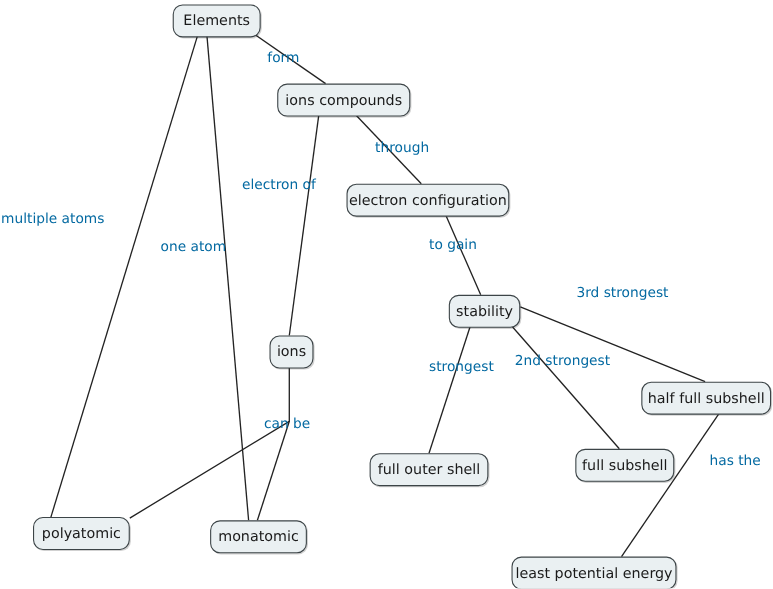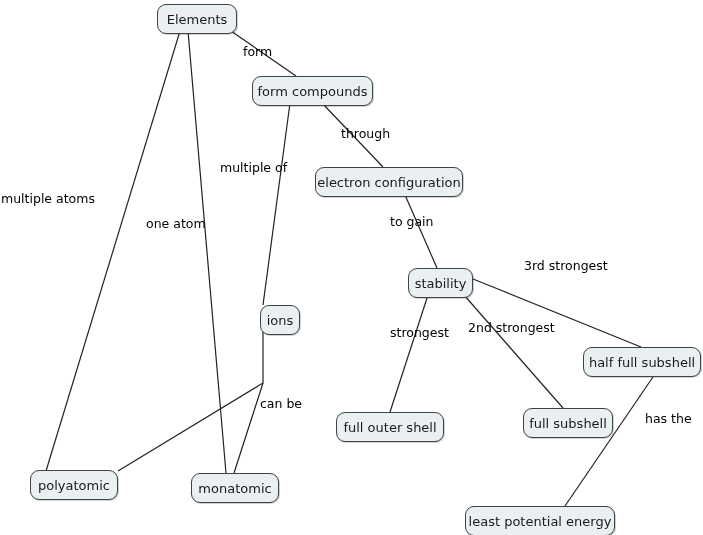--- a/index.html
+++ b/index.html
@@ -36,21 +36,21 @@
     line-height: 1;
     white-space: nowrap;
     display: flex;
     align-items: center;
     justify-content: center;
     padding: 14px 9px;
     box-shadow: 1px 1px 0 rgba(0,0,0,0.18);
   }
   .edge-label {
     position: absolute;
-    color: #000000;
+    color: #0369a1;
     font-size: 12.5px;
     line-height: 1;
     white-space: nowrap;
     background: transparent;
   }
 </style>
 </head>
 <body>
 
 <div id="canvas">
@@ -63,37 +63,37 @@
       <polyline points="405,195 437,268" fill="none" stroke="#222222" stroke-width="1.2"></polyline>
       <polyline points="428,295 390,412" fill="none" stroke="#222222" stroke-width="1.2"></polyline>
       <polyline points="464,295 563,408" fill="none" stroke="#222222" stroke-width="1.2"></polyline>
       <polyline points="473,279 641,347" fill="none" stroke="#222222" stroke-width="1.2"></polyline>
       <polyline points="655,374 565,506" fill="none" stroke="#222222" stroke-width="1.2"></polyline>
       <polyline points="263,332 263,383 118,471" fill="none" stroke="#222222" stroke-width="1.2"></polyline>
       <polyline points="263,383 234,473" fill="none" stroke="#222222" stroke-width="1.2"></polyline>
     </svg>
   <div id="node-layer">
       <div class="node" style="left: 157px; top: 4px; width: 80px; height: 27px;">Elements</div>
-      <div class="node" style="left: 252px; top: 76px; width: 121px; height: 27px;">form compounds</div>
+      <div class="node" style="left: 252px; top: 76px; width: 121px; height: 27px;">ions compounds</div>
       <div class="node" style="left: 315px; top: 167px; width: 148px; height: 28px;">electron configuration</div>
       <div class="node" style="left: 408px; top: 268px; width: 65px; height: 27px;">stability</div>
-      <div class="node" style="left: 260px; top: 305px; width: 40px; height: 27px;">ions</div>
+      <div class="node" style="left: 245px; top: 305px; width: 40px; height: 27px;">ions</div>
       <div class="node" style="left: 583px; top: 347px; width: 118px; height: 27px;">half full subshell</div>
       <div class="node" style="left: 336px; top: 412px; width: 108px; height: 27px;">full outer shell</div>
       <div class="node" style="left: 523px; top: 408px; width: 90px; height: 27px;">full subshell</div>
       <div class="node" style="left: 30px; top: 470px; width: 88px; height: 27px;">polyatomic</div>
       <div class="node" style="left: 191px; top: 473px; width: 88px; height: 27px;">monatomic</div>
       <div class="node" style="left: 465px; top: 506px; width: 150px; height: 27px;">least potential energy</div>
     </div>
   <div id="label-layer">
       <span class="edge-label" style="left: 1px; top: 193px;">multiple atoms</span>
       <span class="edge-label" style="left: 146px; top: 218px;">one atom</span>
       <span class="edge-label" style="left: 243px; top: 46px;">form</span>
-      <span class="edge-label" style="left: 220px; top: 162px;">multiple of</span>
+      <span class="edge-label" style="left: 220px; top: 162px;">electron of</span>
       <span class="edge-label" style="left: 341px; top: 128px;">through</span>
       <span class="edge-label" style="left: 390px; top: 216px;">to gain</span>
       <span class="edge-label" style="left: 390px; top: 327px;">strongest</span>
       <span class="edge-label" style="left: 468px; top: 322px;">2nd strongest</span>
       <span class="edge-label" style="left: 524px; top: 260px;">3rd strongest</span>
       <span class="edge-label" style="left: 645px; top: 413px;">has the</span>
-      <span class="edge-label" style="left: 260px; top: 379px; margin-top: 19px;">can be</span>
+      <span class="edge-label" style="left: 240px; top: 379px;">can be</span>
     </div>
 </div>
 
 </body></html>

